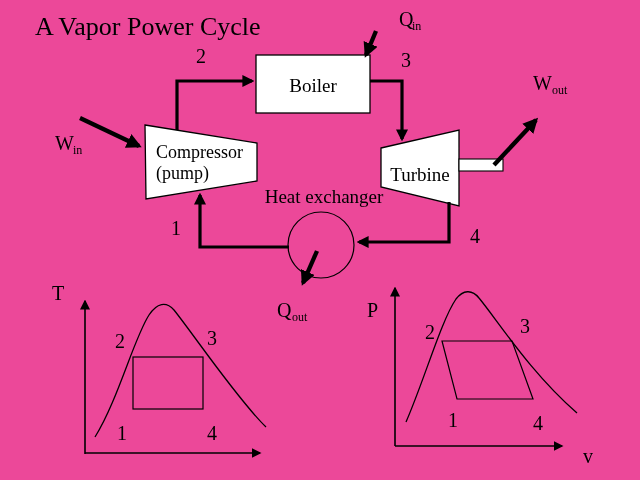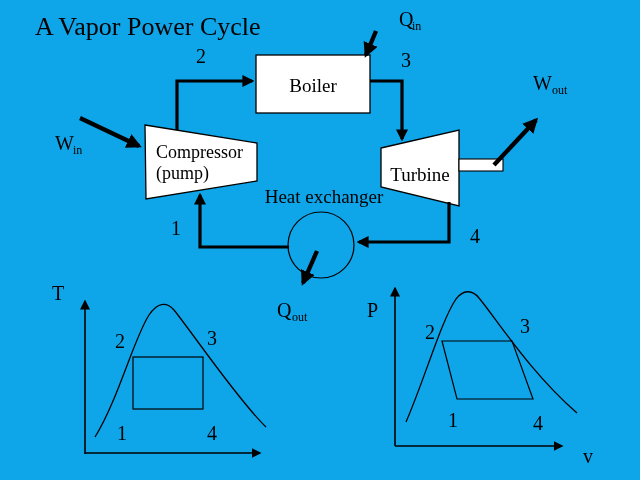--- a/index.html
+++ b/index.html
@@ -1,20 +1,20 @@
 <!DOCTYPE html>
 <html><head>
 <meta charset="utf-8">
 <style>
   html, body { margin: 0; padding: 0; background: #ffffff; }
   .slide {
     position: relative;
     width: 640px;
     height: 480px;
-    background: #0ea5e9;
+    background: #ec4899;
     overflow: hidden;
     font-family: "Liberation Serif", "DejaVu Serif", serif;
   }
   svg { display: block; }
   text {
     fill: #000000;
     font-family: "Liberation Serif", "DejaVu Serif", serif;
   }
   .title-text { font-size: 26px; }
   .comp-text  { font-size: 19px; }

